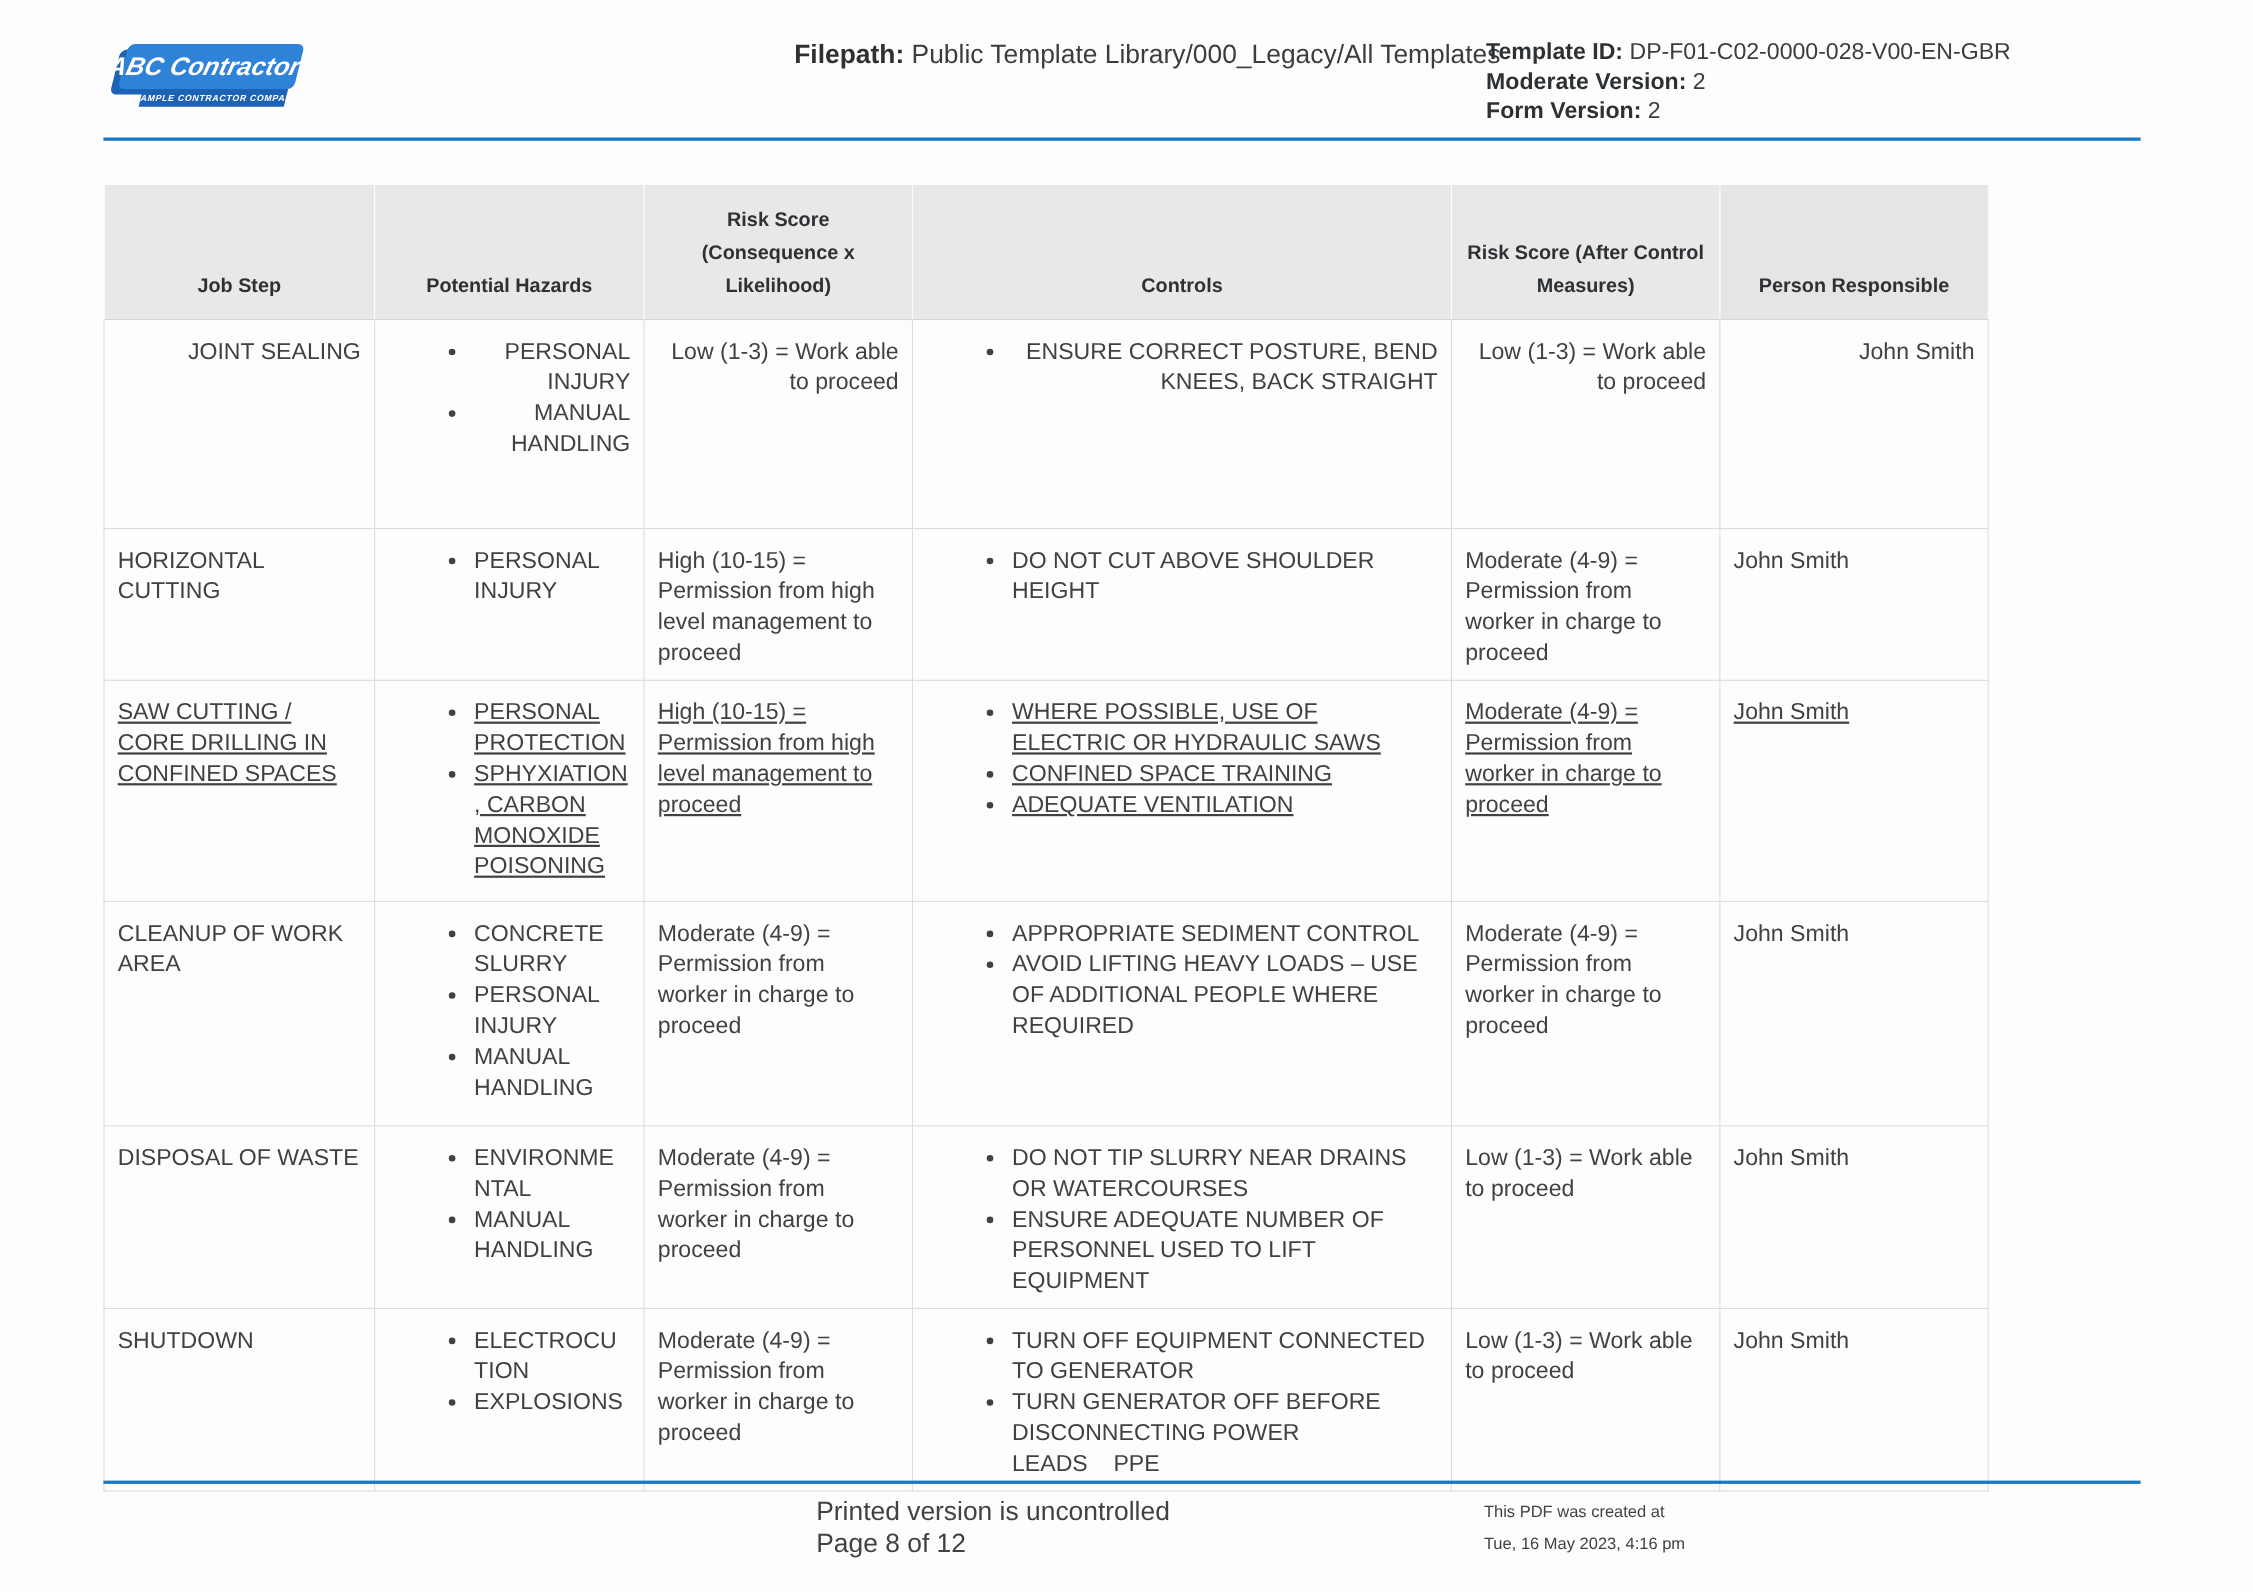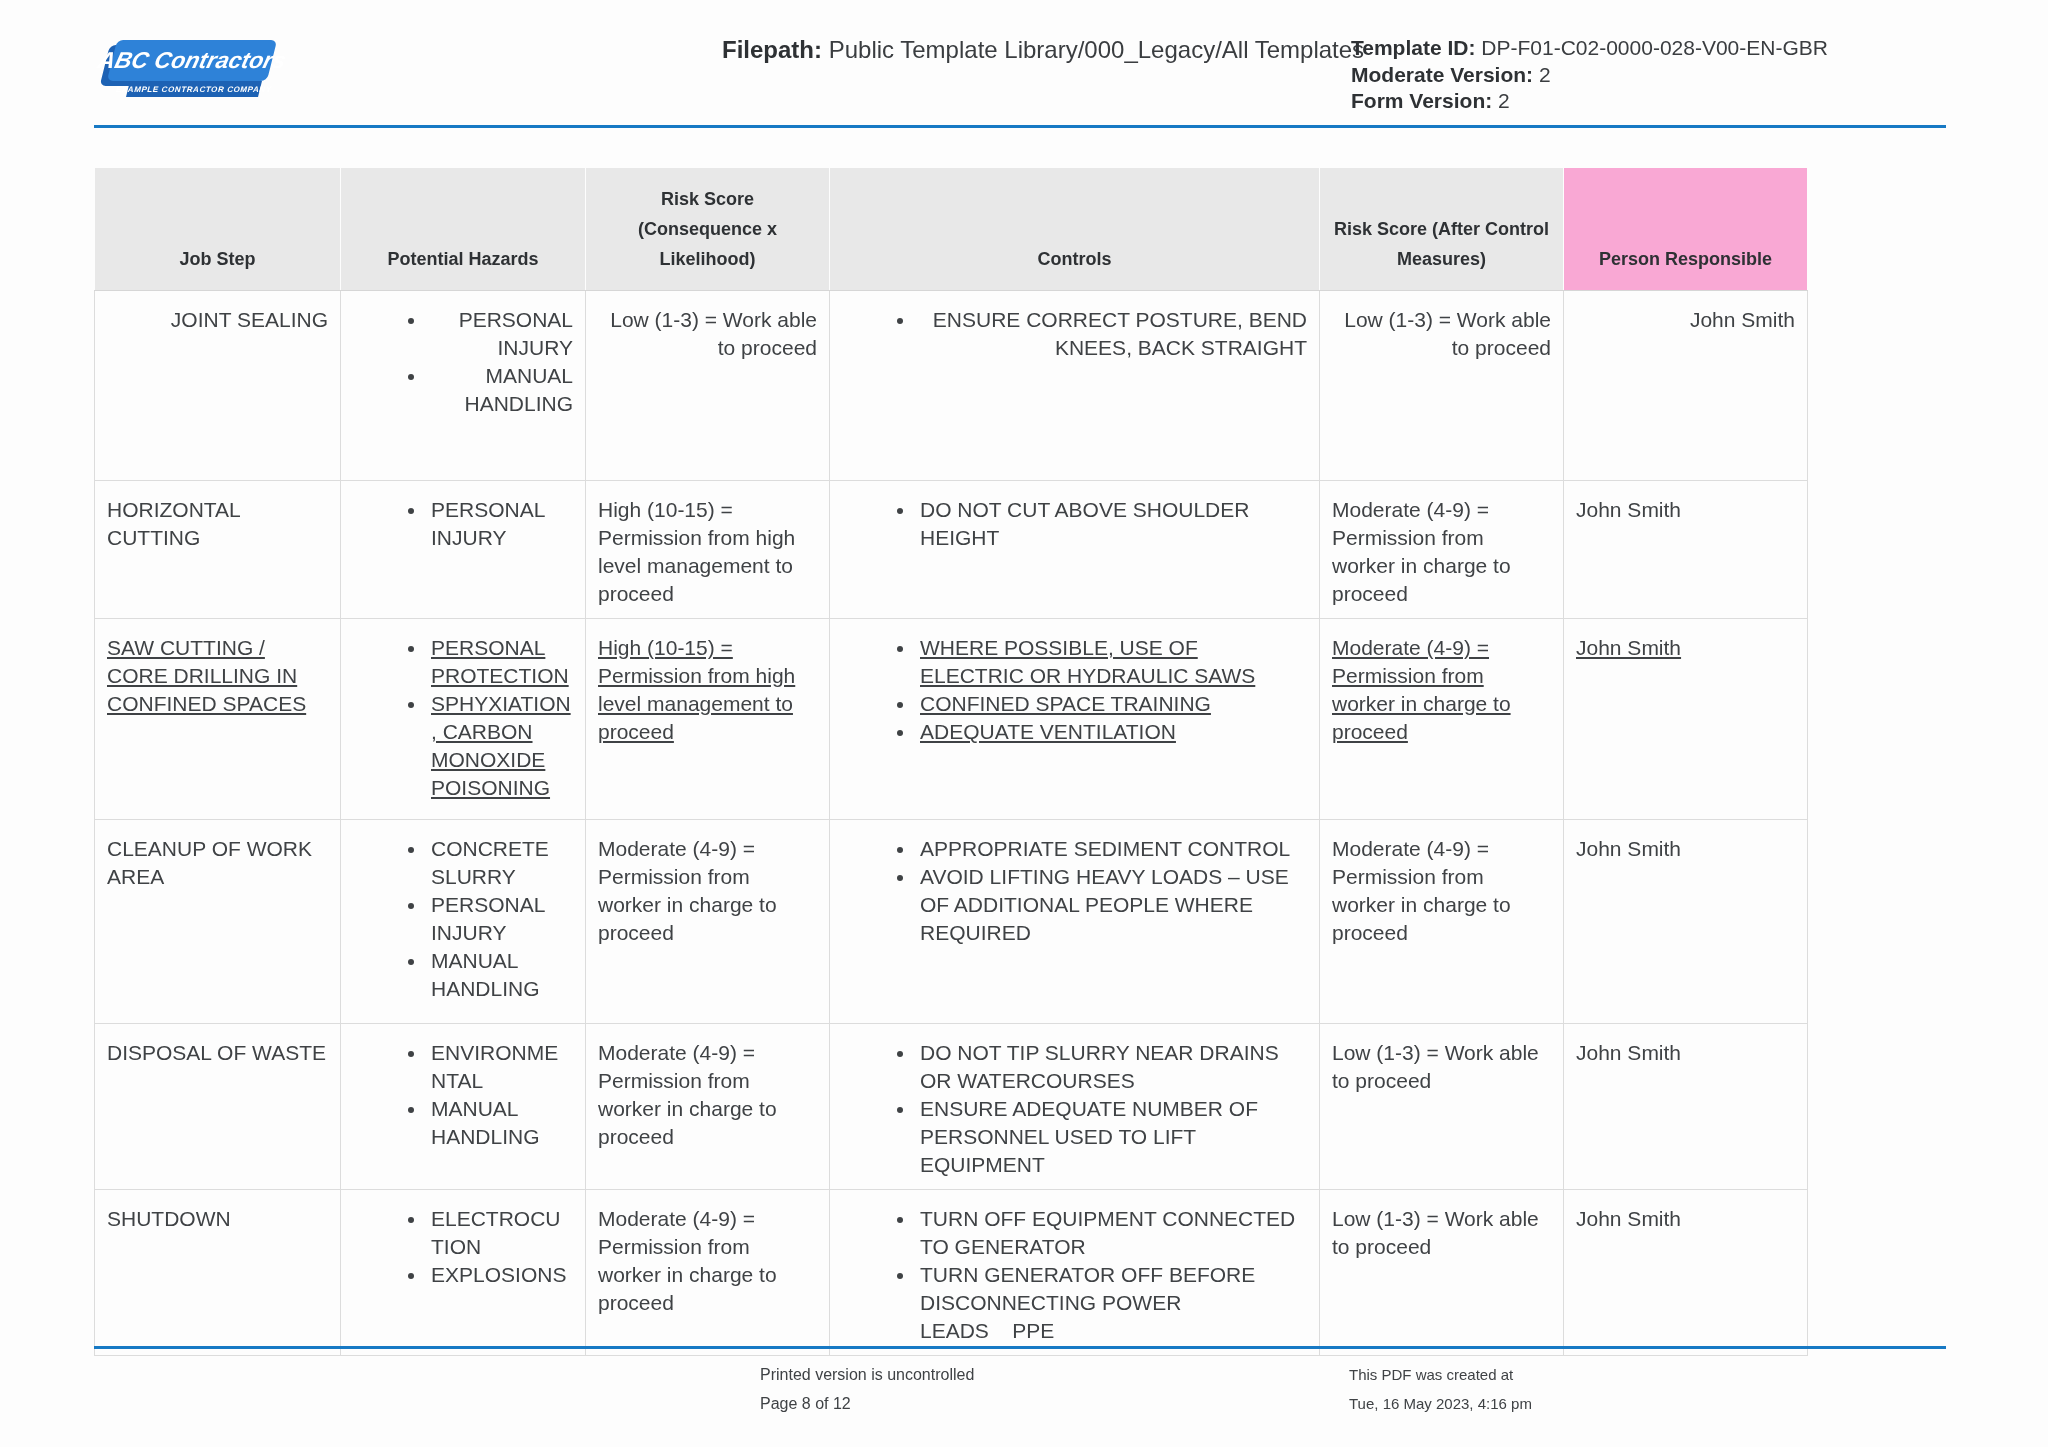--- a/index.html
+++ b/index.html
@@ -67,21 +67,21 @@
   .risk-table tbody tr:nth-child(3) { height: 201px; text-decoration: underline; }
   .risk-table tbody tr:nth-child(4) { height: 204px; }
   .risk-table tbody tr:nth-child(5) { height: 149px; }
   .risk-table tbody tr:nth-child(6) { height: 154px; }
 
   .cell-list { margin: 0; padding-left: 74px; list-style: disc outside; }
   .cell-list li { padding-left: 4px; }
   td.hazards-col .cell-list { overflow-wrap: anywhere; }
 
   
-  .footer-left  { position: absolute; left: 760px;  top: 1360px; font-size: 16px; line-height: 29px; color: #3f4245; }
+  .footer-left  { position: absolute; left: 742px;  top: 1360px; font-size: 24px; line-height: 29px; color: #3f4245; }
   .footer-right { position: absolute; left: 1349px; top: 1360px; font-size: 15px; line-height: 29px; color: #3f4245; }
 </style>
 </head>
 <body>
 
 <div class="page">
 
   <div class="logo">
     <div class="logo-main" style="background: rgb(46, 130, 216); box-shadow: rgb(29, 98, 180) -6px 5px 0px;">
       <span>ABC Contractors</span>
@@ -122,21 +122,21 @@
         <col style="width:244px">
         <col style="width:244px">
     </colgroup>
     <thead>
       <tr>
         <th style="background: rgb(232, 232, 232);">Job Step</th>
         <th style="background: rgb(232, 232, 232);">Potential Hazards</th>
         <th style="background: rgb(232, 232, 232);">Risk Score (Consequence x Likelihood)</th>
         <th style="background: rgb(232, 232, 232);">Controls</th>
         <th style="background: rgb(232, 232, 232);">Risk Score (After Control Measures)</th>
-        <th style="background: #f9a8d4;">Person Responsible</th>
+        <th style="background: #e5e5e5;">Person Responsible</th>
       </tr>
     </thead>
     <tbody>
         <tr>
       <td>JOINT SEALING</td>
       <td class="hazards-col">
             <ul class="cell-list">
               <li>PERSONAL INJURY</li>
               <li>MANUAL HANDLING</li>
             </ul>

